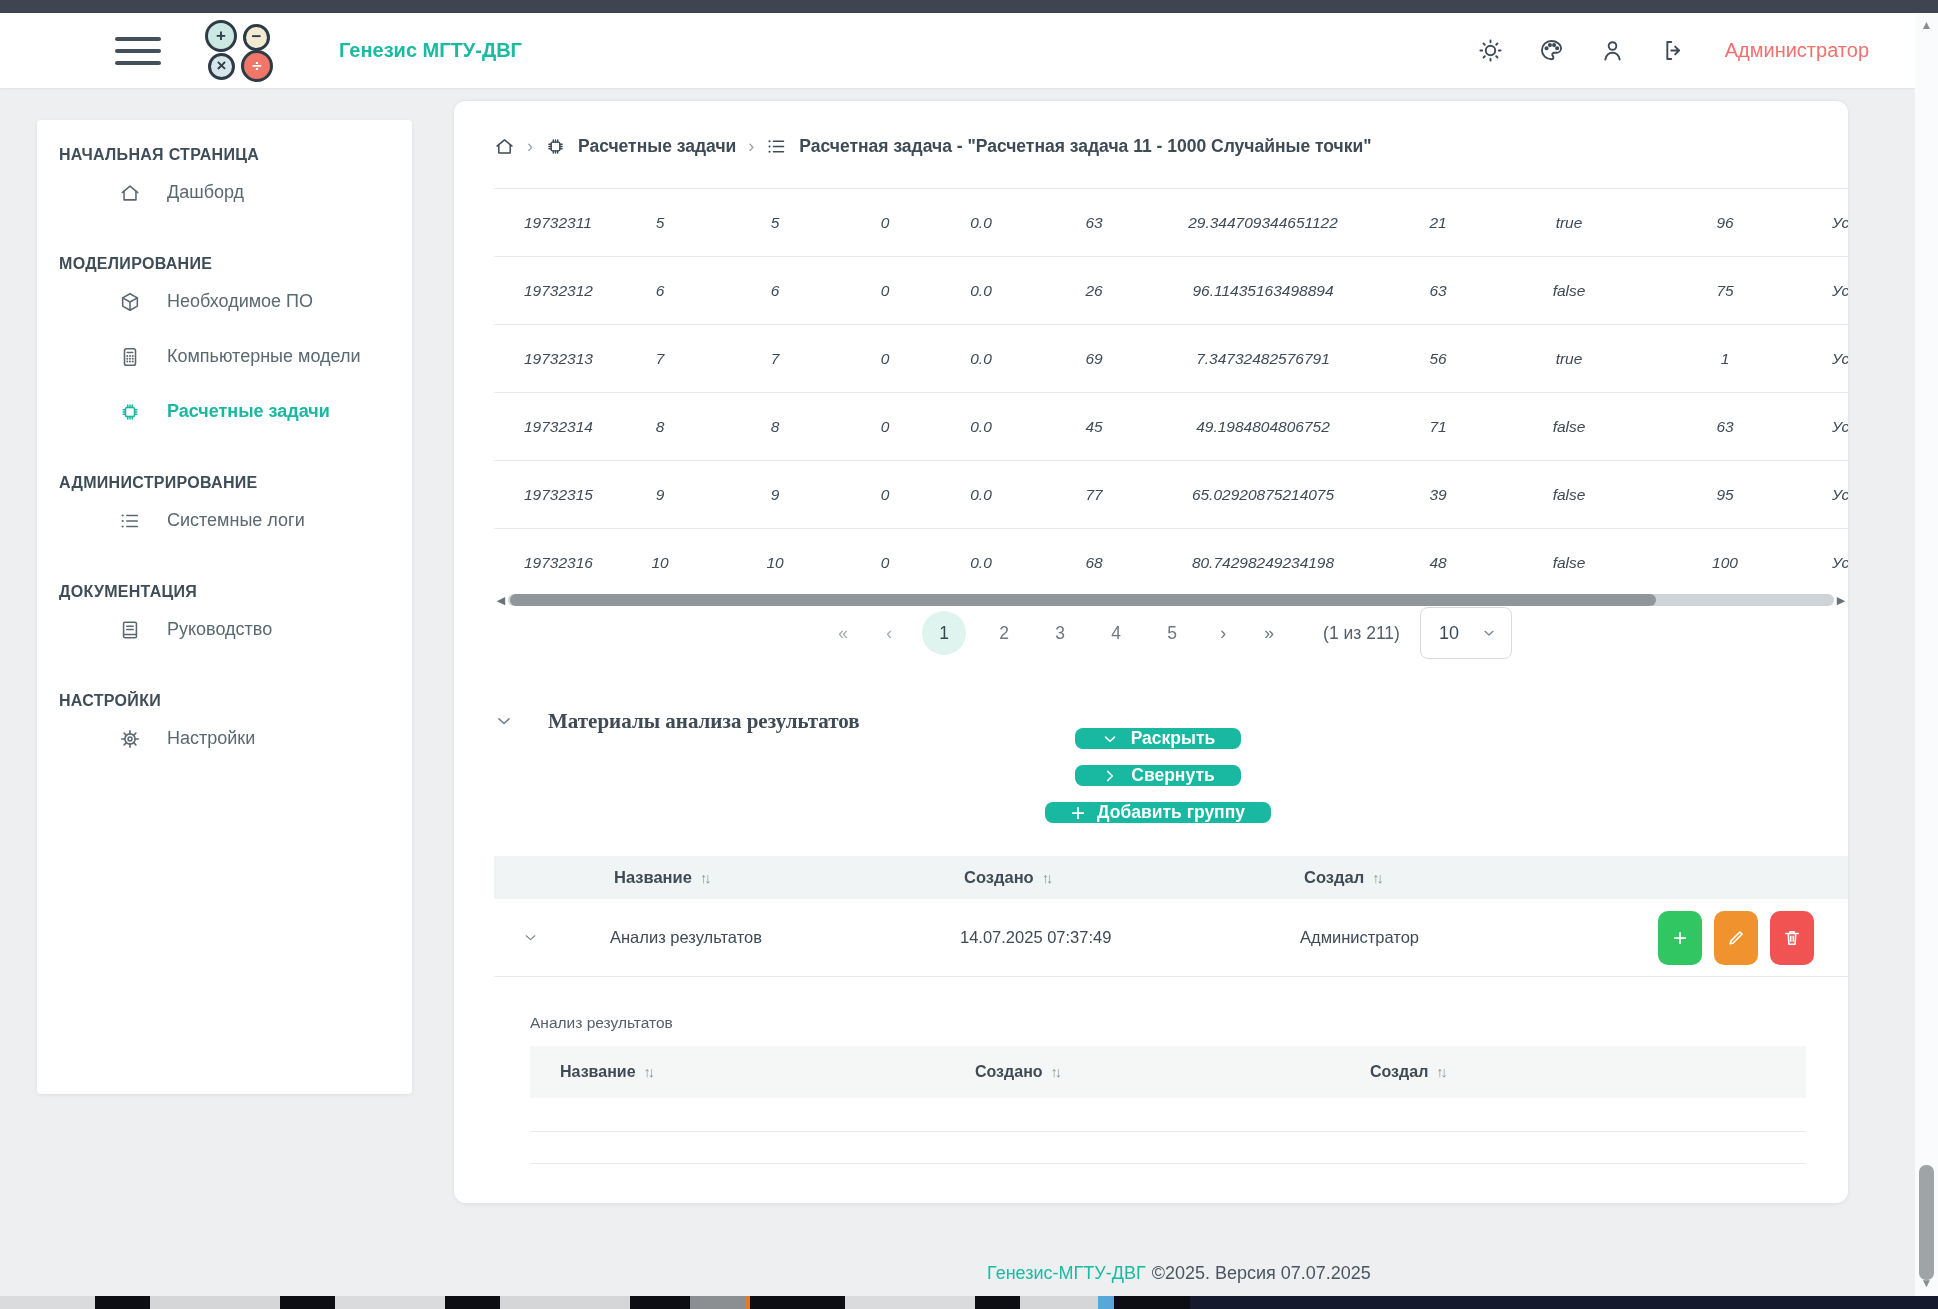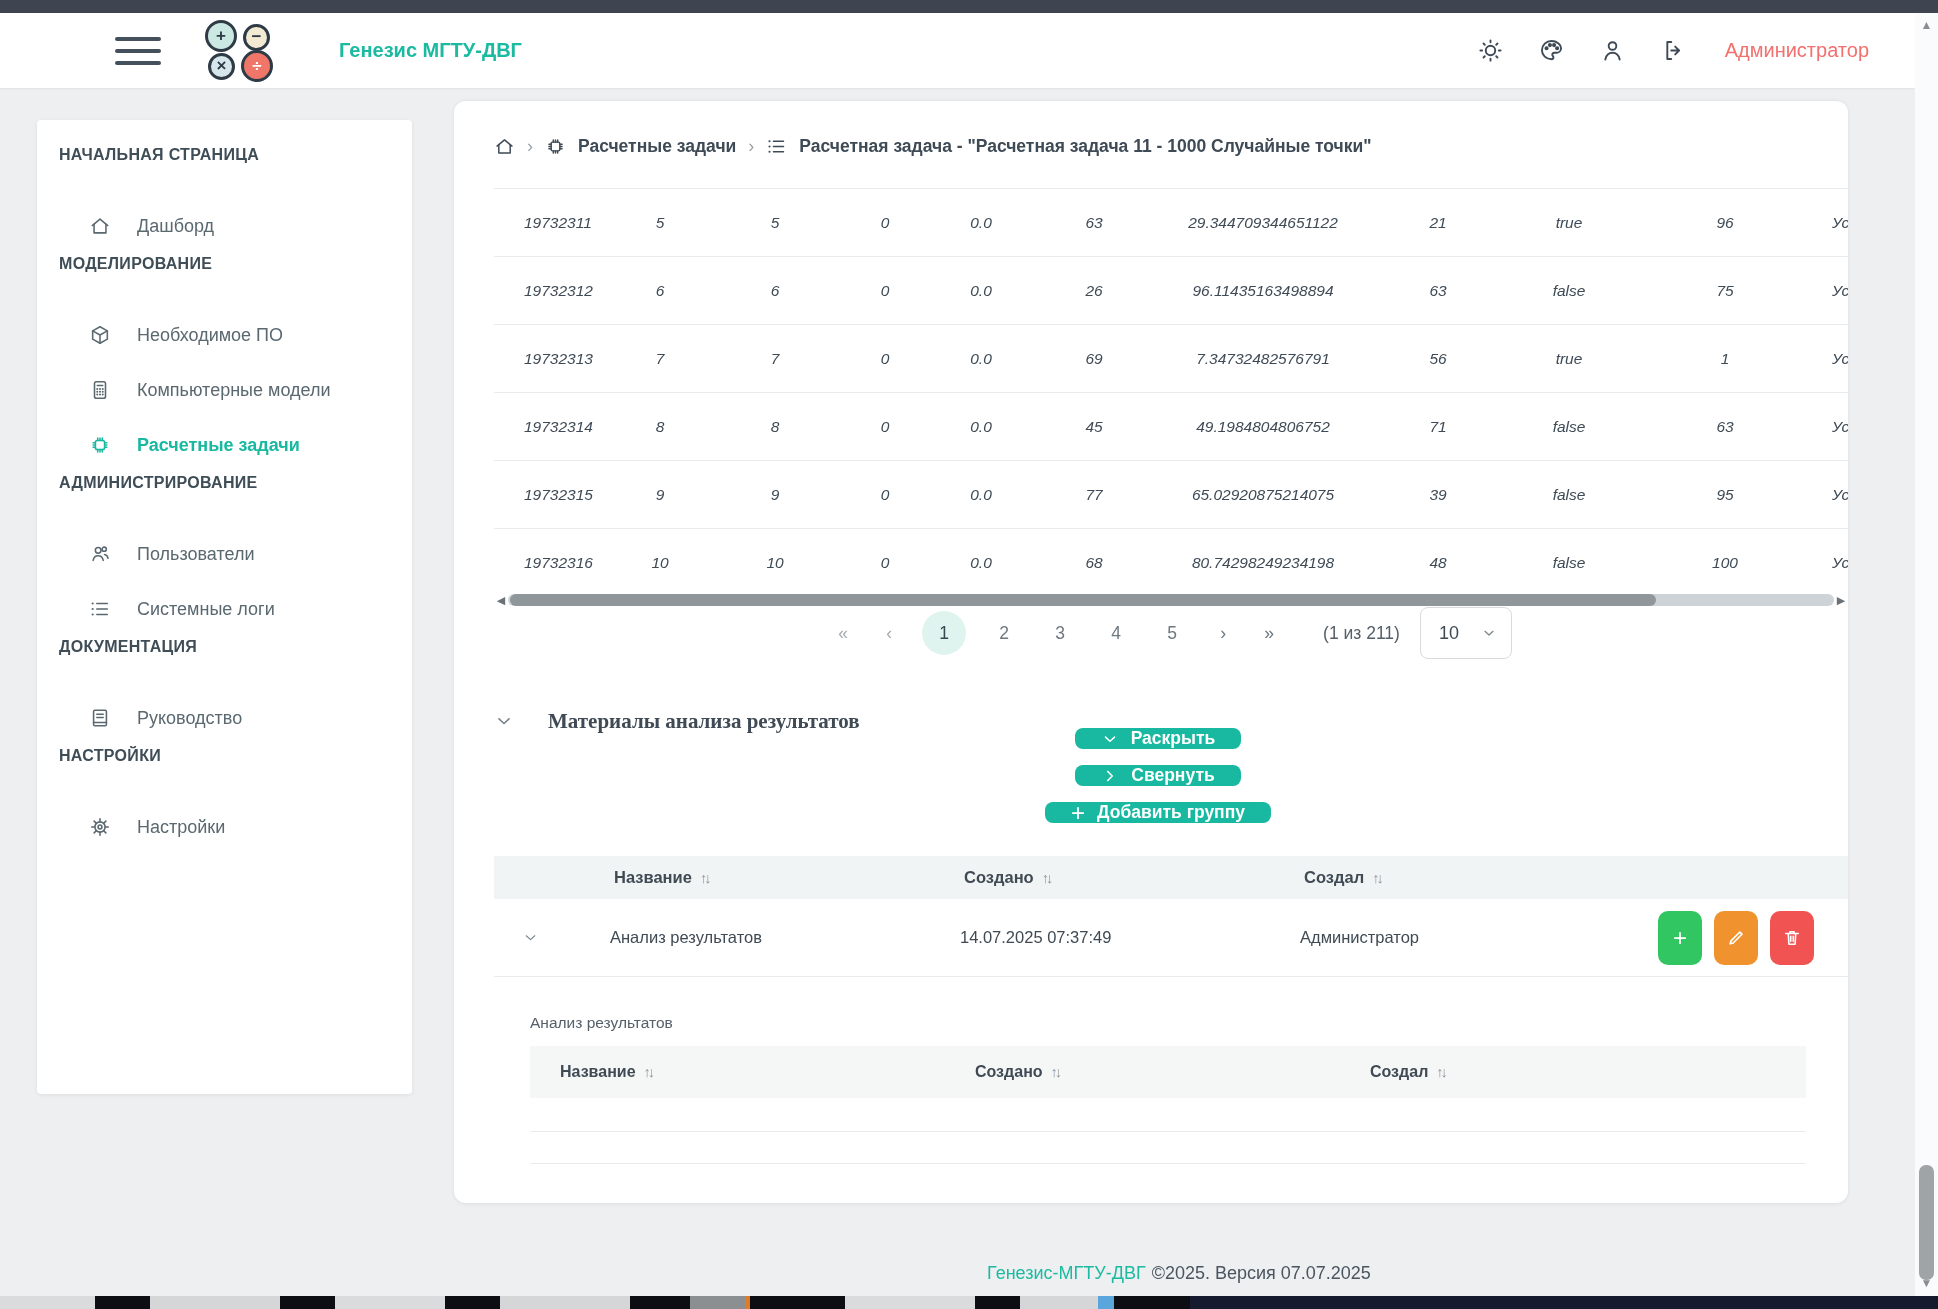--- a/index.html
+++ b/index.html
@@ -18,21 +18,21 @@
   .header-right{position:absolute;right:46px;top:0;height:75px;display:flex;align-items:center;gap:33px;}
   .hicon{font-size:27px;color:#3e4a55;width:28px;height:28px;cursor:pointer;}
   .role{font-size:20px;color:#f2706d;margin-left:4px;white-space:nowrap;}
   
   .ic svg{width:1em;height:1em;display:block;}
   
   .sidebar{position:absolute;left:37px;top:120px;width:375px;height:974px;background:#fff;border-radius:4px;
            box-shadow:0 1px 4px rgba(0,0,0,.07);padding-top:8px;box-sizing:border-box;overflow:hidden;}
   .nav-section{height:54px;display:flex;align-items:center;padding-left:22px;font-size:16px;font-weight:bold;
                color:#3f4d57;letter-spacing:.3px;}
-  .nav-item{height:55px;display:flex;align-items:flex-end;padding-left:52px;gap:26px;font-size:18px;color:#5a6870;cursor:pointer;}
+  .nav-item{height:55px;display:flex;align-items:flex-start;padding-left:52px;gap:26px;font-size:18px;color:#5a6870;cursor:pointer;margin-left:30px;}
   .nav-item .ic{font-size:22px;color:#5a6870;flex:none;}
   .nav-item.active, .nav-item.active .ic{color:#18b8a1;font-weight:bold;}
   
   .main-card{position:absolute;left:454px;top:100px;width:1394px;height:1102px;background:#fff;border-radius:12px;
              box-shadow:0 1px 4px rgba(0,0,0,.07);border-top:1px solid #e4e7e9;}
   .crumbs{position:absolute;left:40px;top:20px;height:50px;display:flex;align-items:center;gap:12px;font-size:17.5px;font-weight:bold;color:#3e4a55;white-space:nowrap;}
   .crumbs .sep{color:#9aa3a9;font-weight:normal;font-size:18px;}
   .crumbs .ic{font-size:21px;color:#3e4a55;}
   
   .rtable-wrap{position:absolute;left:40px;top:87px;width:1354px;height:403px;overflow:hidden;border-top:1px solid #e8ebec;font-style:italic;}
@@ -185,31 +185,20 @@
         <div class="nav-item active">
           <span class="ic">
             <svg viewBox="0 0 24 24" fill="none" stroke="currentColor" stroke-width="1.7" stroke-linecap="round" stroke-linejoin="round">
               <rect x="7" y="7" width="10" height="10" rx="2"></rect>
               <path d="M9.5 7V4.5M12 7V4.5M14.5 7V4.5M9.5 19.5V17M12 19.5V17M14.5 19.5V17M7 9.5H4.5M7 12H4.5M7 14.5H4.5M19.5 9.5H17M19.5 12H17M19.5 14.5H17"></path>
             </svg>
           </span>
           <span>Расчетные задачи</span>
         </div>
         <div class="nav-section">АДМИНИСТРИРОВАНИЕ</div>
-        <div class="nav-item">
-          <span class="ic">
-            <svg viewBox="0 0 24 24" fill="none" stroke="currentColor" stroke-width="1.7" stroke-linecap="round" stroke-linejoin="round">
-              <circle cx="10" cy="8" r="3.1"></circle>
-              <path d="M4.5 19c.6-3.2 2.8-5 5.5-5s4.9 1.8 5.5 5"></path>
-              <circle cx="16.6" cy="6.8" r="2.3"></circle>
-              <path d="M17 12.5c2 .3 3.3 1.8 3.8 4.1"></path>
-            </svg>
-          </span>
-          <span>Пользователи</span>
-        </div>
         <div class="nav-item">
           <span class="ic">
             <svg viewBox="0 0 24 24" fill="none" stroke="currentColor" stroke-width="1.7" stroke-linecap="round" stroke-linejoin="round">
               <path d="M4 6h.01M4 12h.01M4 18h.01" stroke-width="2.4"></path>
               <path d="M8.5 6H20M8.5 12H20M8.5 18H20"></path>
             </svg>
           </span>
           <span>Системные логи</span>
         </div>
         <div class="nav-section">ДОКУМЕНТАЦИЯ</div>

